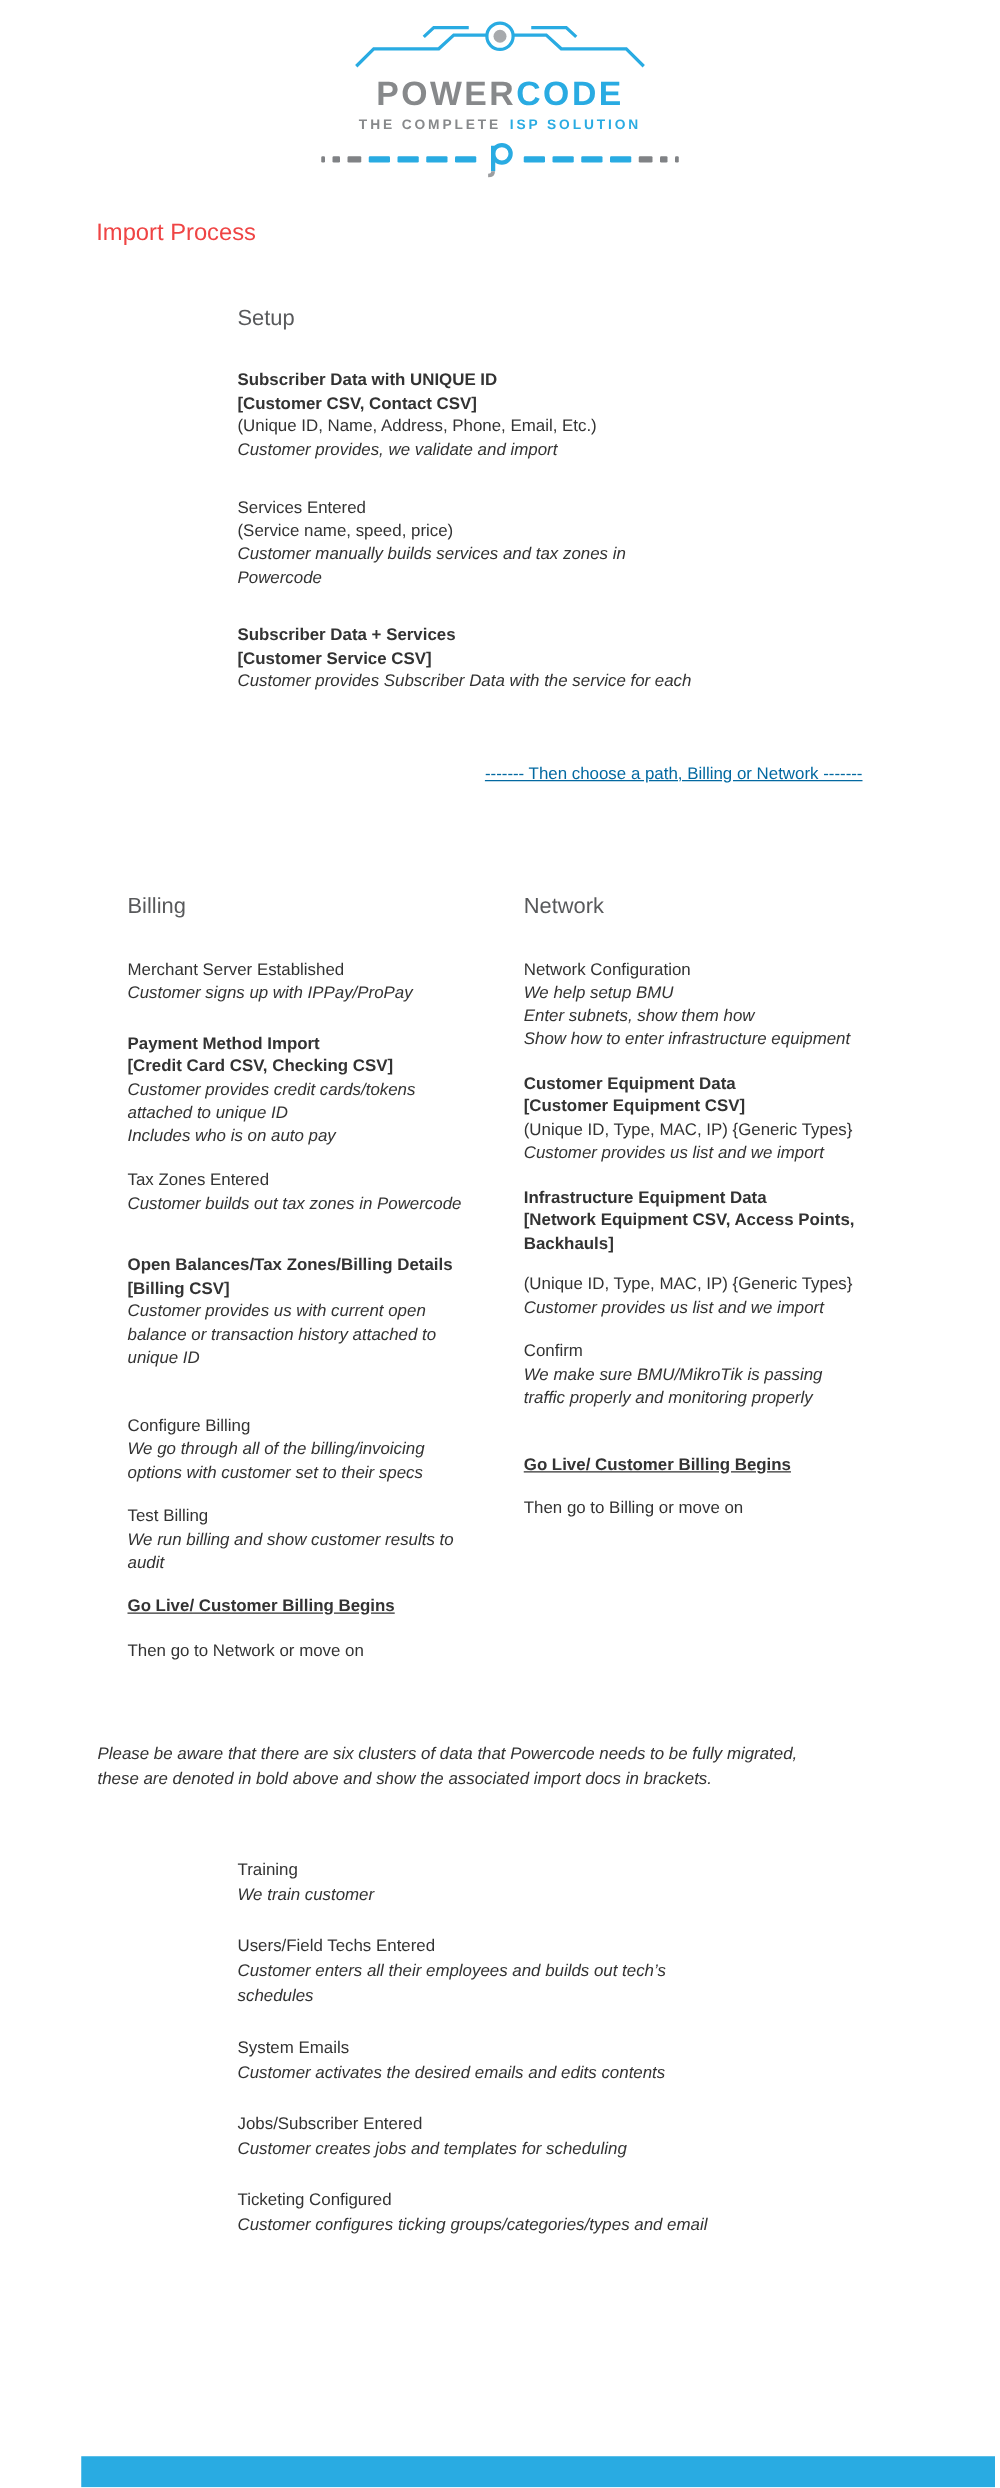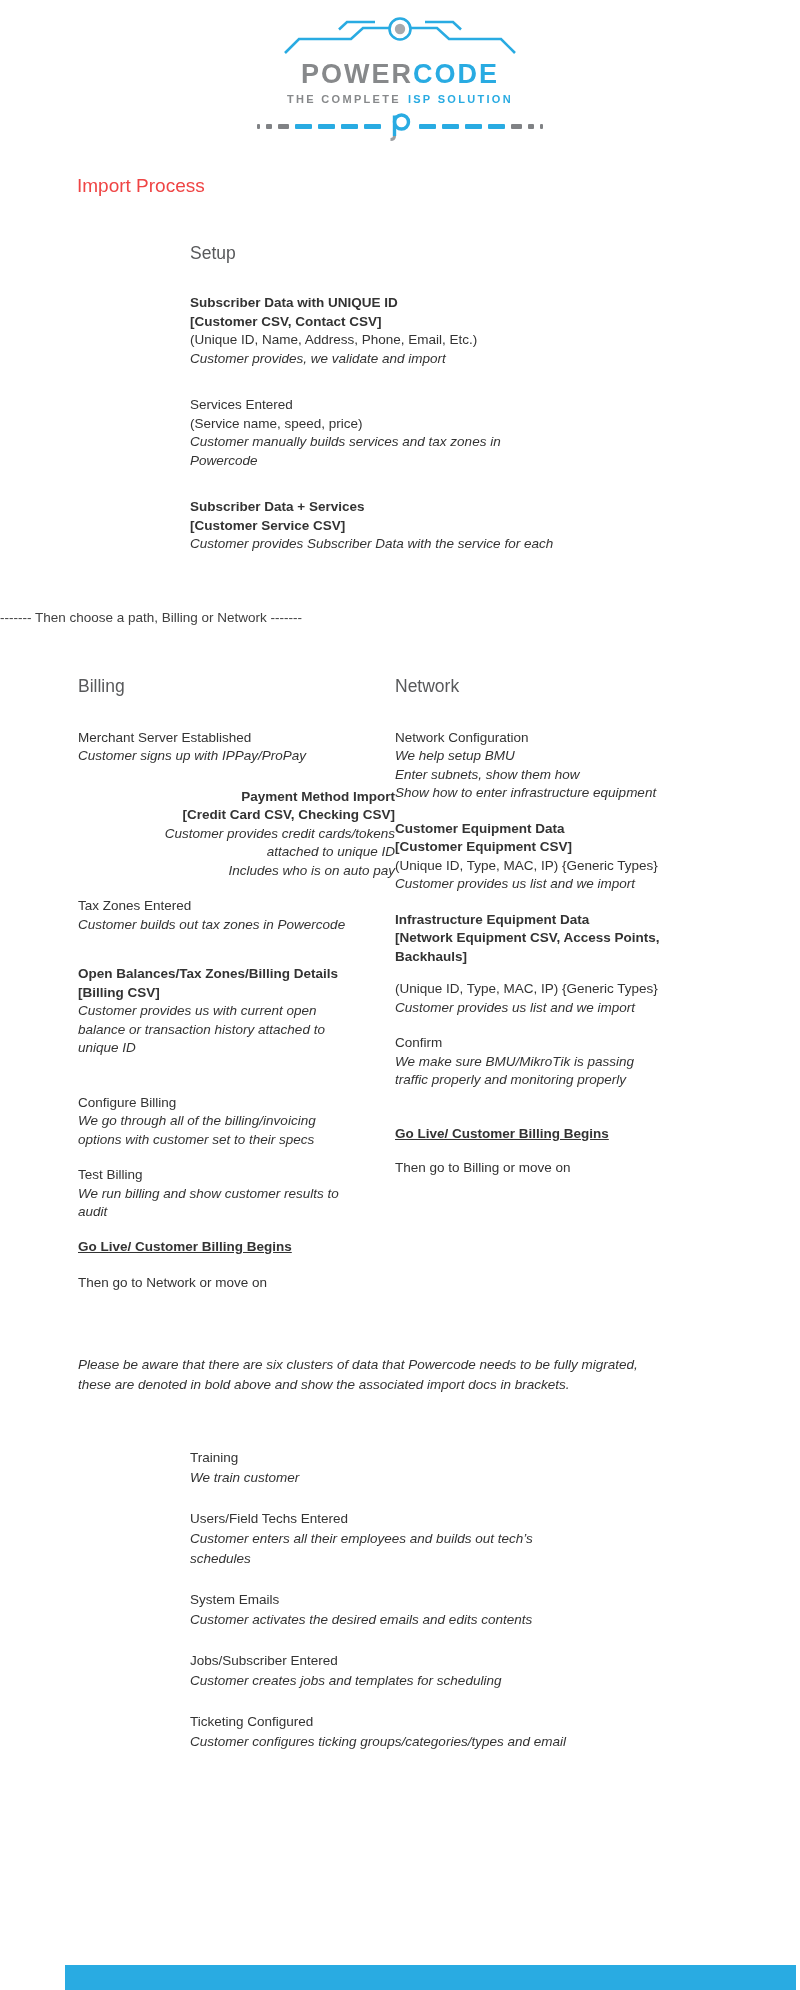--- a/index.html
+++ b/index.html
@@ -28,22 +28,22 @@
   h1{margin:34px 0 0 77px;font-size:19px;font-weight:400;color:#ef4444;}
   h2{margin:0;font-size:17.5px;font-weight:400;color:#58595b;}
   .line{font-size:13.5px;line-height:18.5px;white-space:nowrap;}
   .s-b{font-weight:700;}
   .s-i{font-style:italic;}
   .s-bu{font-weight:700;text-decoration:underline;}
   .para{display:flow-root;}
   
   .setup{margin:46px 4px 0 190px;display:flow-root;}
   .setup .content{margin-top:30px;display:flow-root;}
-  .divider{margin-top:56px;width:690px;text-align:left;font-size:13.5px;color:#404040;}
-  .columns{display:flex;margin-top:51px;align-items:flex-start;}
+  .divider{margin-top:56px;width:690px;text-align:right;font-size:13.5px;color:#0369a1;text-decoration:underline;}
+  .columns{display:flex;margin-top:88px;align-items:flex-start;padding-left:24px;}
   .col{display:flow-root;}
   .col .content{margin-top:32px;display:flow-root;}
   .billing{margin-left:78px;width:317px;}
   .network{width:380px;}
   .note{margin:62px 0 0 78px;display:flow-root;}
   .note .line{line-height:20px;}
   .other{margin:26px 0 0 190px;display:flow-root;}
   .other .content{margin-top:27px;display:flow-root;}
   .other .line{line-height:20px;}
   
@@ -116,21 +116,21 @@
   <div class="divider">------- Then choose a path, Billing or Network -------</div>
 
   <div class="columns">
     <div class="col billing">
       <h2>Billing</h2>
       <div class="content">
           <div class="para">
             <div class="line s-r">Merchant Server Established</div>
             <div class="line s-i">Customer signs up with IPPay/ProPay</div>
           </div>
-          <div class="para" style="margin-top: 22px; text-align: right;">
+          <div class="para" style="margin-top: 22px;">
             <div class="line s-b">Payment Method Import</div>
             <div class="line s-b">[Credit Card CSV, Checking CSV]</div>
             <div class="line s-i">Customer provides credit cards/tokens</div>
             <div class="line s-i">attached to unique ID</div>
             <div class="line s-i">Includes who is on auto pay</div>
           </div>
           <div class="para" style="margin-top: 17px;">
             <div class="line s-r">Tax Zones Entered</div>
             <div class="line s-i">Customer builds out tax zones in Powercode</div>
           </div>

